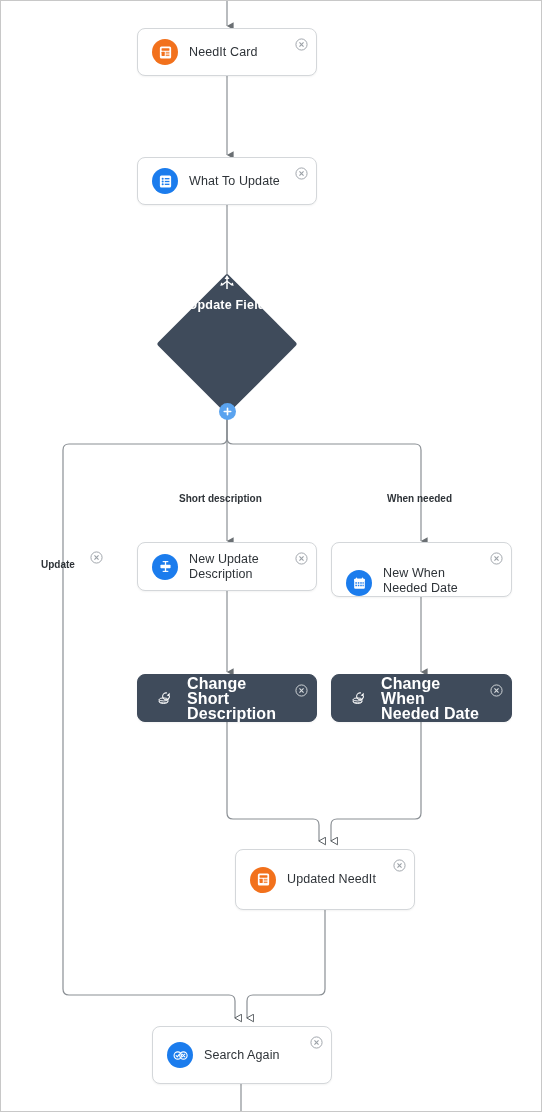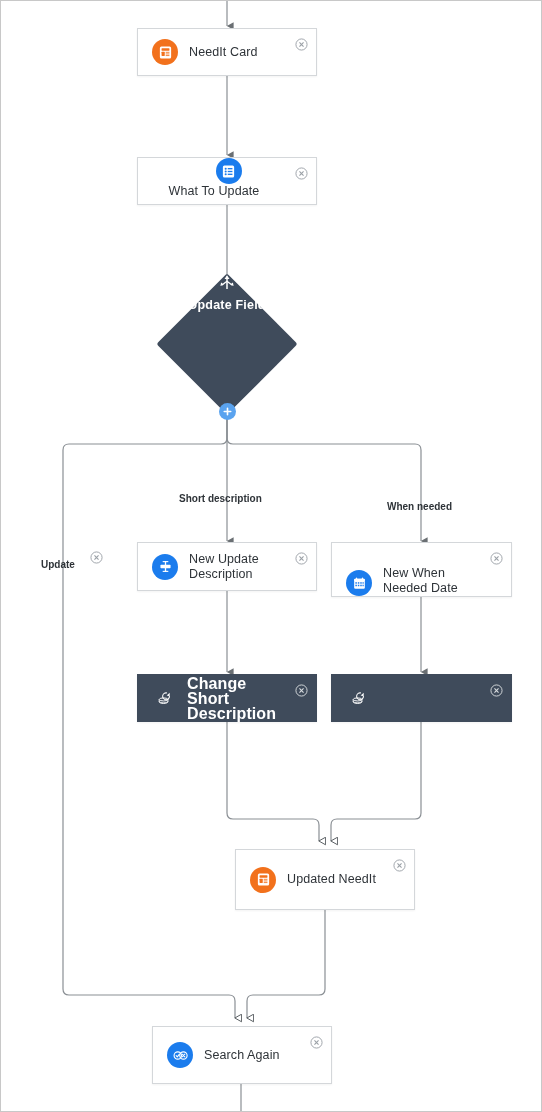--- a/index.html
+++ b/index.html
@@ -27,21 +27,21 @@
     height: 1112px;
     pointer-events: none;
   }
 
   
   .node {
     position: absolute;
     box-sizing: border-box;
     background: #ffffff;
     border: 1px solid #d4d7da;
-    border-radius: 0;
+    border-radius: 8px;
     display: flex;
     align-items: center;
     box-shadow: 0 1px 2px rgba(0,0,0,0.05);
   }
   .node .ic {
     flex: 0 0 auto;
     width: 26px;
     height: 26px;
     border-radius: 50%;
     margin-left: 14px;
@@ -207,21 +207,21 @@
     </span>
     <span class="lbl">NeedIt Card</span>
     <span class="del">
       <svg width="13" height="13" viewBox="0 0 14 14">
         <circle cx="7" cy="7" r="6" fill="none" stroke="#9aa0a6" stroke-width="1"></circle>
         <path d="M4.8,4.8 L9.2,9.2 M9.2,4.8 L4.8,9.2" stroke="#9aa0a6" stroke-width="1.2"></path>
       </svg>
     </span>
   </div>
 
-  <div class="node" style="left:136px;top:156px;width:180px;height:48px;flex-direction:column;">
+  <div class="node" style="left:136px;top:156px;width:180px;height:48px;">
     <span class="ic blue">
       <svg width="15" height="15" viewBox="0 0 16 16">
         <rect x="2" y="1.6" width="12" height="12.8" rx="1.6" fill="#ffffff"></rect>
         <circle cx="5" cy="5" r="1.1" fill="#1b7ced"></circle>
         <circle cx="5" cy="8" r="1.1" fill="#1b7ced"></circle>
         <circle cx="5" cy="11" r="1.1" fill="#1b7ced"></circle>
         <rect x="7.2" y="4.3" width="5" height="1.4" fill="#1b7ced"></rect>
         <rect x="7.2" y="7.3" width="5" height="1.4" fill="#1b7ced"></rect>
         <rect x="7.2" y="10.3" width="5" height="1.4" fill="#1b7ced"></rect>
       </svg>
@@ -261,21 +261,21 @@
   <span class="branch-label" style="left:40px;top:558px;">Update</span>
   <span class="del floating" style="left:89px;top:549px;">
     <svg width="13" height="13" viewBox="0 0 14 14">
       <circle cx="7" cy="7" r="6" fill="none" stroke="#9aa0a6" stroke-width="1"></circle>
       <path d="M4.8,4.8 L9.2,9.2 M9.2,4.8 L4.8,9.2" stroke="#9aa0a6" stroke-width="1.2"></path>
     </svg>
   </span>
 
   <span class="branch-label" style="left:178px;top:492px;">Short description</span>
 
-  <span class="branch-label" style="left:386px;top:492px;margin-top:8px;">When needed</span>
+  <span class="branch-label" style="left:386px;top:492px;">When needed</span>
 
   <div class="node" style="left:136px;top:541px;width:180px;height:49px;">
     <span class="ic blue">
       <svg width="15" height="15" viewBox="0 0 16 16">
         <rect x="2.6" y="6.1" width="10.8" height="3.8" rx="0.8" fill="#ffffff"></rect>
         <rect x="7.3" y="2.2" width="1.4" height="11.6" fill="#ffffff"></rect>
         <rect x="5.0" y="2.2" width="6.0" height="1.2" fill="#ffffff"></rect>
         <rect x="5.0" y="12.6" width="6.0" height="1.2" fill="#ffffff"></rect>
       </svg>
     </span>
@@ -336,20 +336,21 @@
   <div class="node dark" style="left:330px;top:673px;width:181px;height:48px;">
     <span class="ic">
       <svg width="17" height="17" viewBox="0 0 18 18">
         <ellipse cx="8" cy="10.0" rx="4.6" ry="1.6" fill="none" stroke="#ffffff" stroke-width="1"></ellipse>
         <path d="M3.4,10.0 L3.4,12.6 C3.4,13.5 5.5,14.2 8,14.2 C10.5,14.2 12.6,13.5 12.6,12.6 L12.6,10.0" fill="none" stroke="#ffffff" stroke-width="1"></path>
         <path d="M3.4,12.0 C3.4,12.9 5.5,13.6 8,13.6 C10.5,13.6 12.6,12.9 12.6,12.0" fill="none" stroke="#ffffff" stroke-width="0.9"></path>
         <path d="M11.6,3.2 A3.6,3.6 0 1 0 14.2,6.3" fill="none" stroke="#ffffff" stroke-width="1.1"></path>
         <path d="M14.6,3.0 L14.4,6.5 L11.3,5.9 Z" fill="#ffffff"></path>
       </svg>
     </span>
+    <span class="lbl">Change When Needed Date</span>
     <span class="del">
       <svg width="13" height="13" viewBox="0 0 14 14">
         <circle cx="7" cy="7" r="6" fill="none" stroke="#d9dde0" stroke-width="1"></circle>
         <path d="M4.8,4.8 L9.2,9.2 M9.2,4.8 L4.8,9.2" stroke="#d9dde0" stroke-width="1.2"></path>
       </svg>
     </span>
   </div>
 
   <div class="node" style="left:234px;top:848px;width:180px;height:61px;">
     <span class="ic orange">

